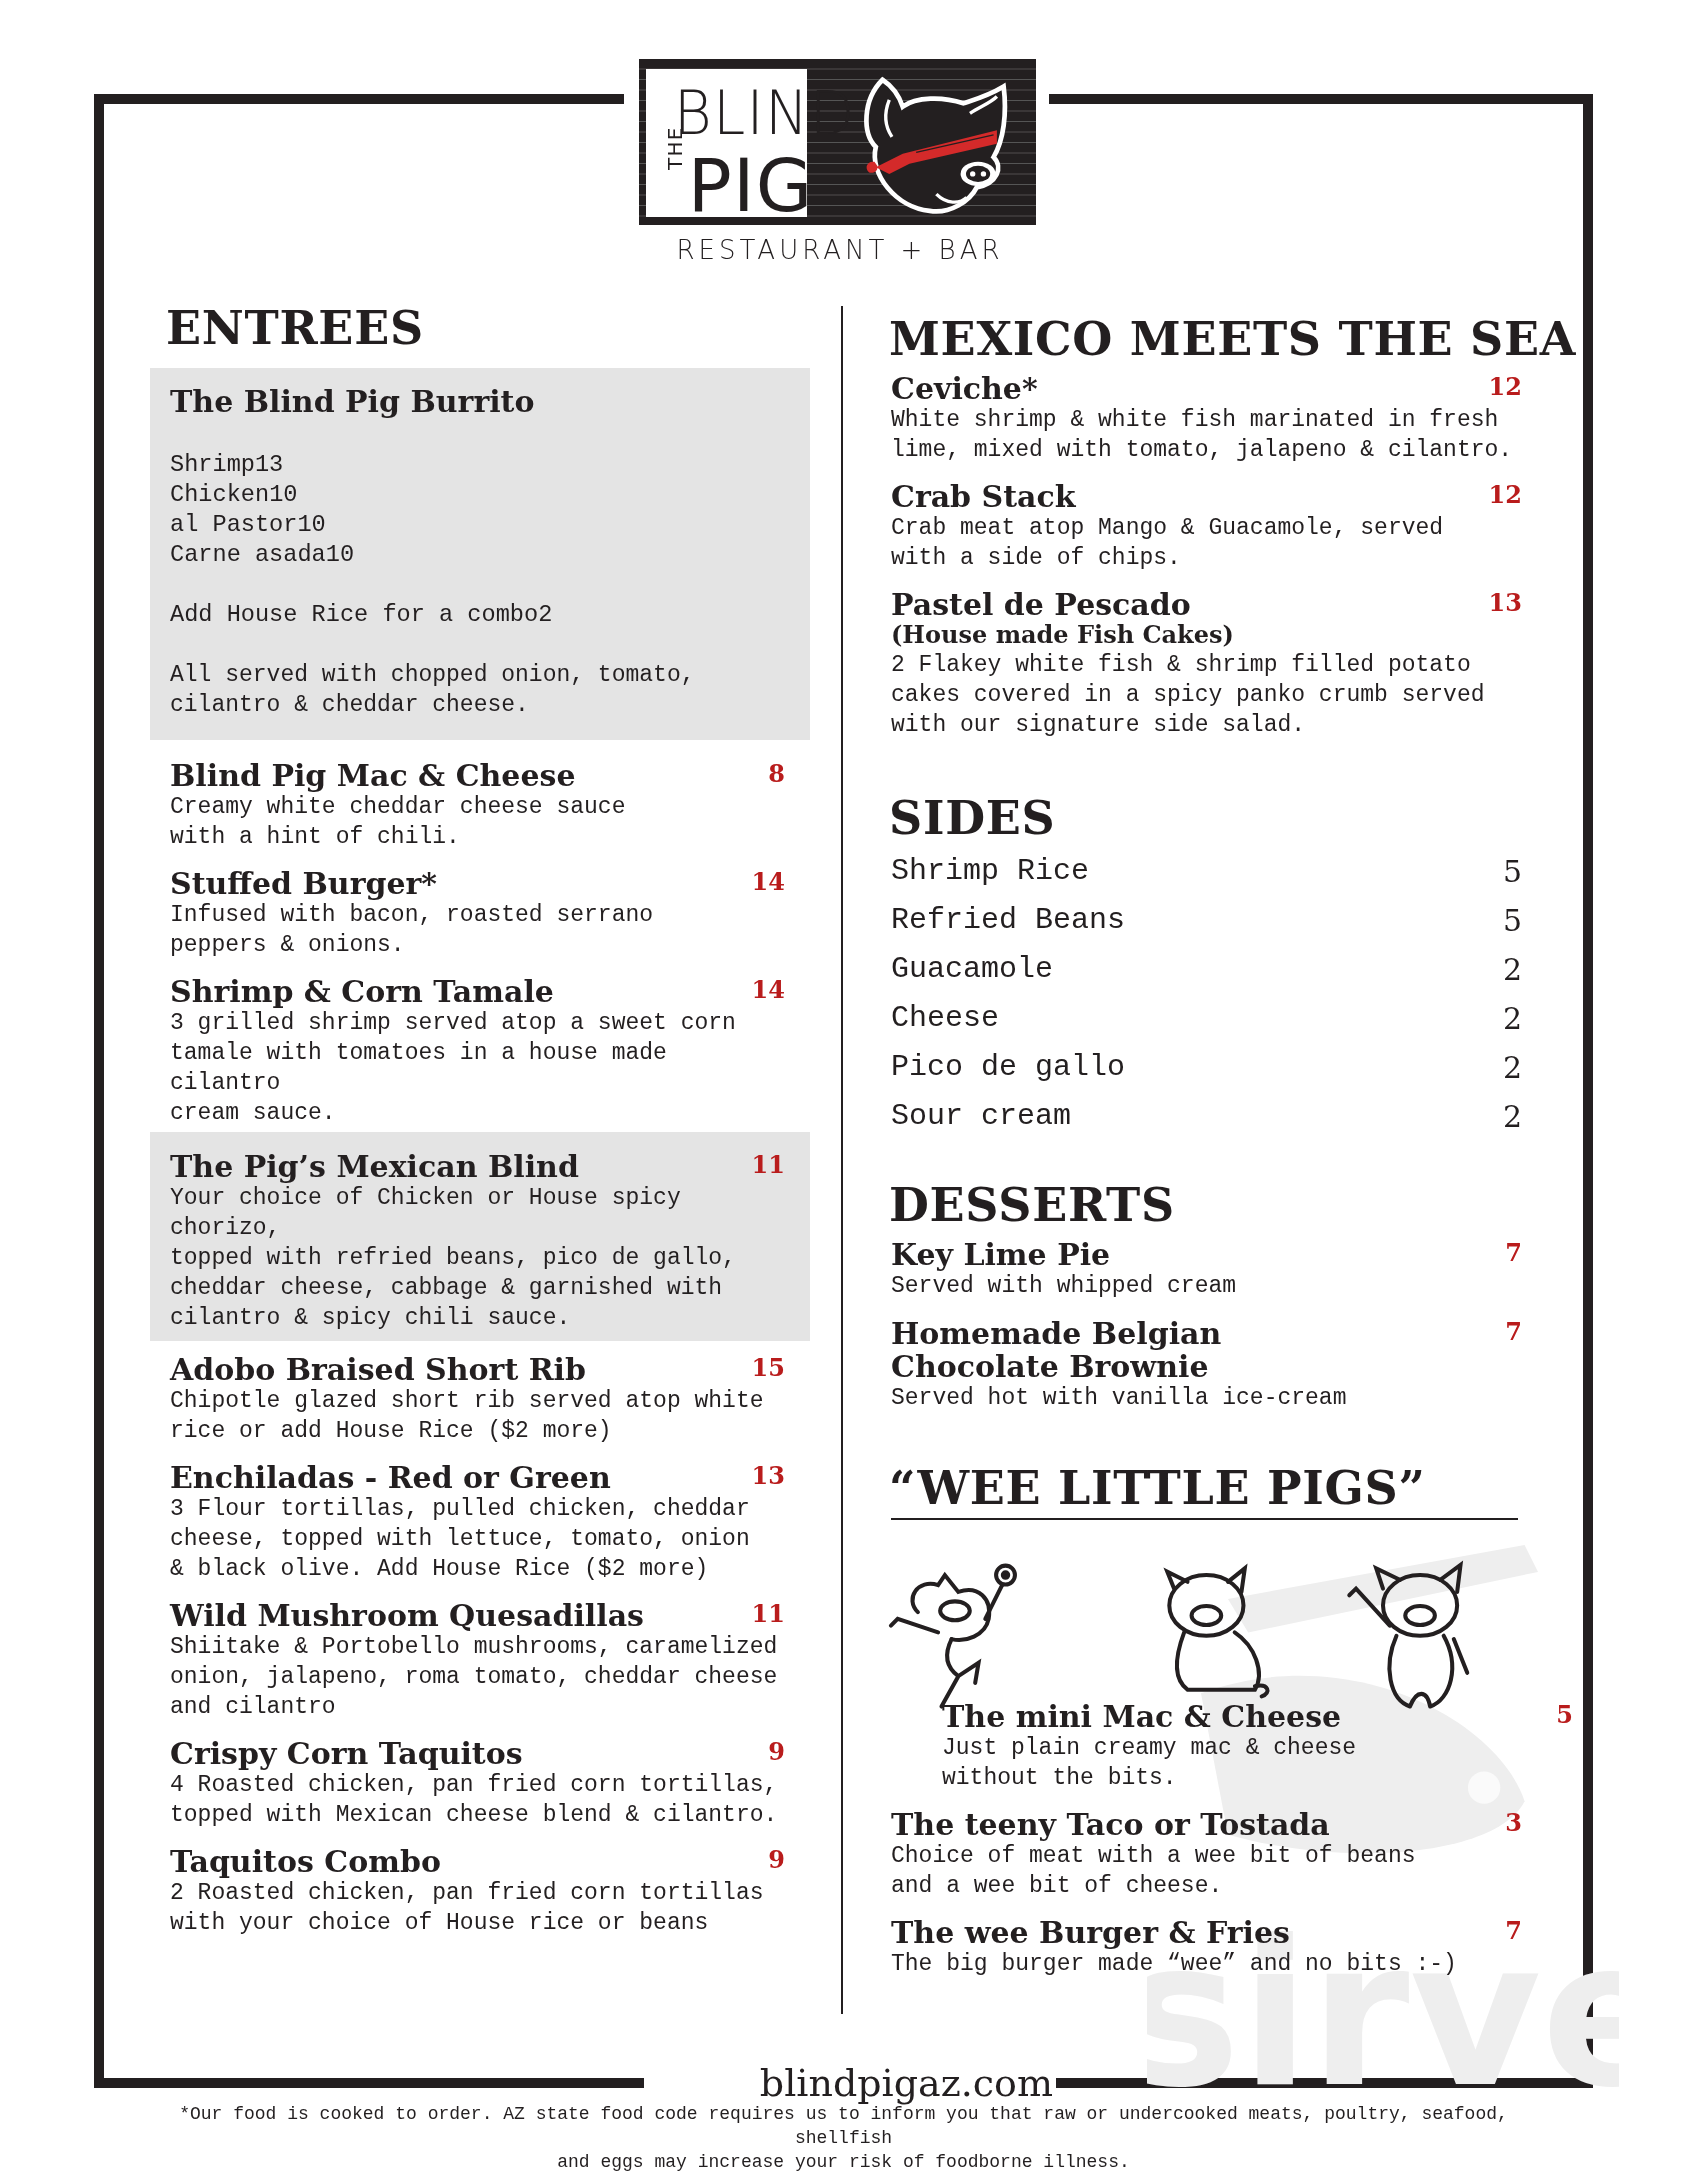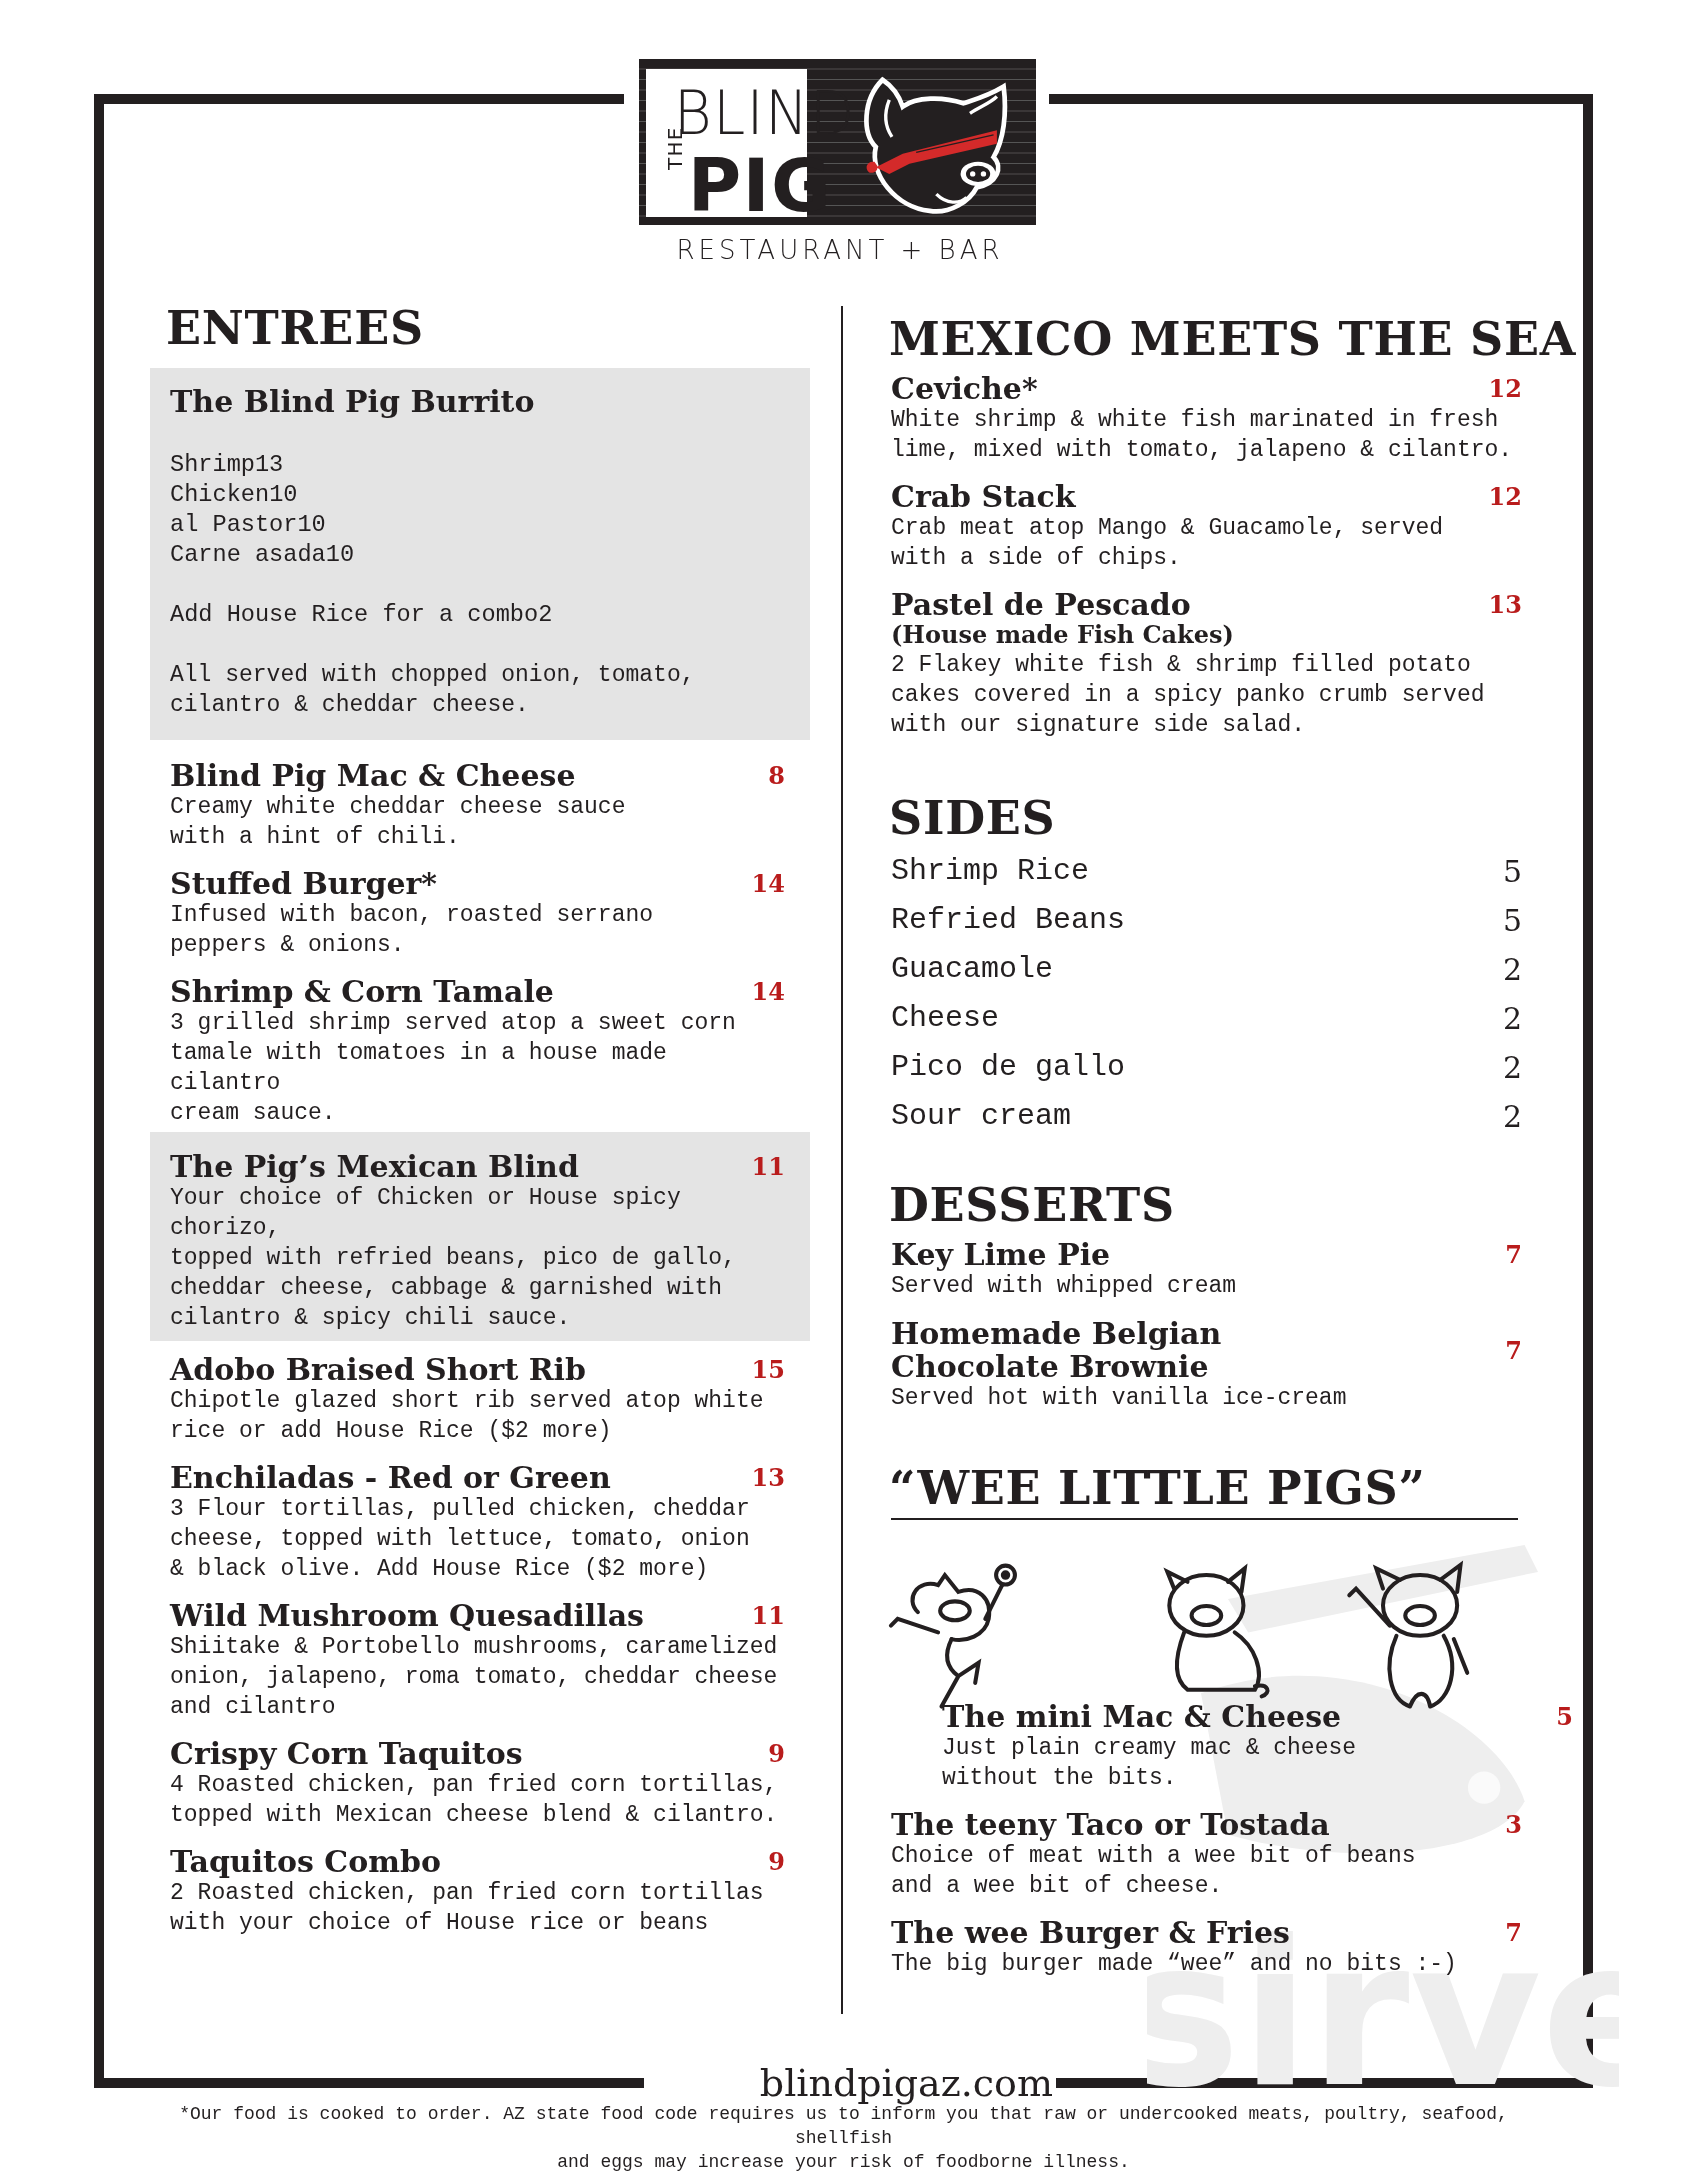--- a/index.html
+++ b/index.html
@@ -9,32 +9,32 @@
   .frame { position: absolute; left: 94px; top: 94px; width: 1499px; height: 1994px; border: 10.8px solid #231f20; }
   .frame-gap-top { position: absolute; left: 624px; top: 88px; width: 425px; height: 27px; background: #fff; }
   .frame-gap-bottom { position: absolute; left: 644px; top: 2071px; width: 412px; height: 27px; background: #fff; }
 
   
   .logo { position: absolute; left: 639px; top: 59px; width: 397px; height: 166px; background: #231f20; }
   .logo-stripes { position: absolute; inset: 0; background: repeating-linear-gradient(180deg, #231f20 0 9.4px, #3a3637 9.4px 10.8px, #231f20 10.8px 20px, #555 20px 21px); opacity: 1; }
   .logo-white { position: absolute; left: 6.7px; top: 10px; width: 161px; height: 148px; background: #fff; }
   .logo-blind { position: absolute; left: 28px; top: 15px; font-family: "DejaVu Sans", sans-serif; font-weight: 300; font-size: 58px; letter-spacing: 1.3px; color: #231f20; line-height: 1; transform: scaleY(1.05); }
   .logo-the { position: absolute; left: 17.5px; top: 101px; font-family: "DejaVu Sans", sans-serif; font-size: 20px; transform: rotate(-90deg); transform-origin: left top; color: #231f20; letter-spacing: 1.3px; }
-  .logo-pig { position: absolute; left: 42px; top: 80px; font-family: "DejaVu Sans", sans-serif; font-weight: 700; font-size: 73px; letter-spacing: 1.3px; color: #231f20; line-height: 1; }
+  .logo-pig { position: absolute; left: 42px; top: 80px; font-family: "DejaVu Sans", sans-serif; font-weight: 400; font-size: 73px; letter-spacing: 1.3px; color: #231f20; line-height: 1; }
   .logo-mark { position: absolute; left: 196px; top: 13.5px; width: 196px; height: 148px; }
   .tagline { position: absolute; left: 651px; top: 235px; width: 378px; text-align: center; font-family: "DejaVu Sans", sans-serif; font-size: 26px; letter-spacing: 4px; color: #231f20; font-weight: 300; }
 
   .divider { position: absolute; left: 841px; top: 306px; width: 2px; height: 1708px; background: #231f20; }
 
   .heading { position: absolute; font-family: "DejaVu Serif", serif; font-weight: bold; font-size: 46px; letter-spacing: 0.7px; color: #231f20; line-height: 1; }
 
   .grey { position: absolute; background: #e4e4e4; }
 
   .item { position: absolute; }
-  .item-row { display: flex; justify-content: space-between; align-items: center; }
+  .item-row { display: flex; justify-content: space-between; align-items: flex-start; }
   .item-name { font-family: "DejaVu Serif", serif; font-weight: bold; font-size: 30px; line-height: 1.1; color: #231f20; }
   .item-sub { font-family: "DejaVu Serif", serif; font-weight: bold; font-size: 24px; line-height: 1.2; color: #231f20; }
   .item-price { font-family: "DejaVu Serif", serif; font-weight: bold; font-size: 24px; color: #b91c1c; }
   .item-desc { font-family: "Liberation Mono", monospace; font-size: 23px; line-height: 30px; color: #231f20; white-space: pre-line; }
 
   .plain-row { display: flex; justify-content: flex-start; font-family: "Liberation Mono", monospace; font-size: 23.6px; line-height: 30px; color: #231f20; }
   .side-row { display: flex; justify-content: space-between; font-family: "Liberation Mono", monospace; font-size: 30px; line-height: 49px; color: #231f20; }
   .side-row .p { font-family: "DejaVu Serif", serif; }
 
   .wee-rule { position: absolute; left: 891px; top: 1518px; width: 627px; height: 2px; background: #231f20; }

